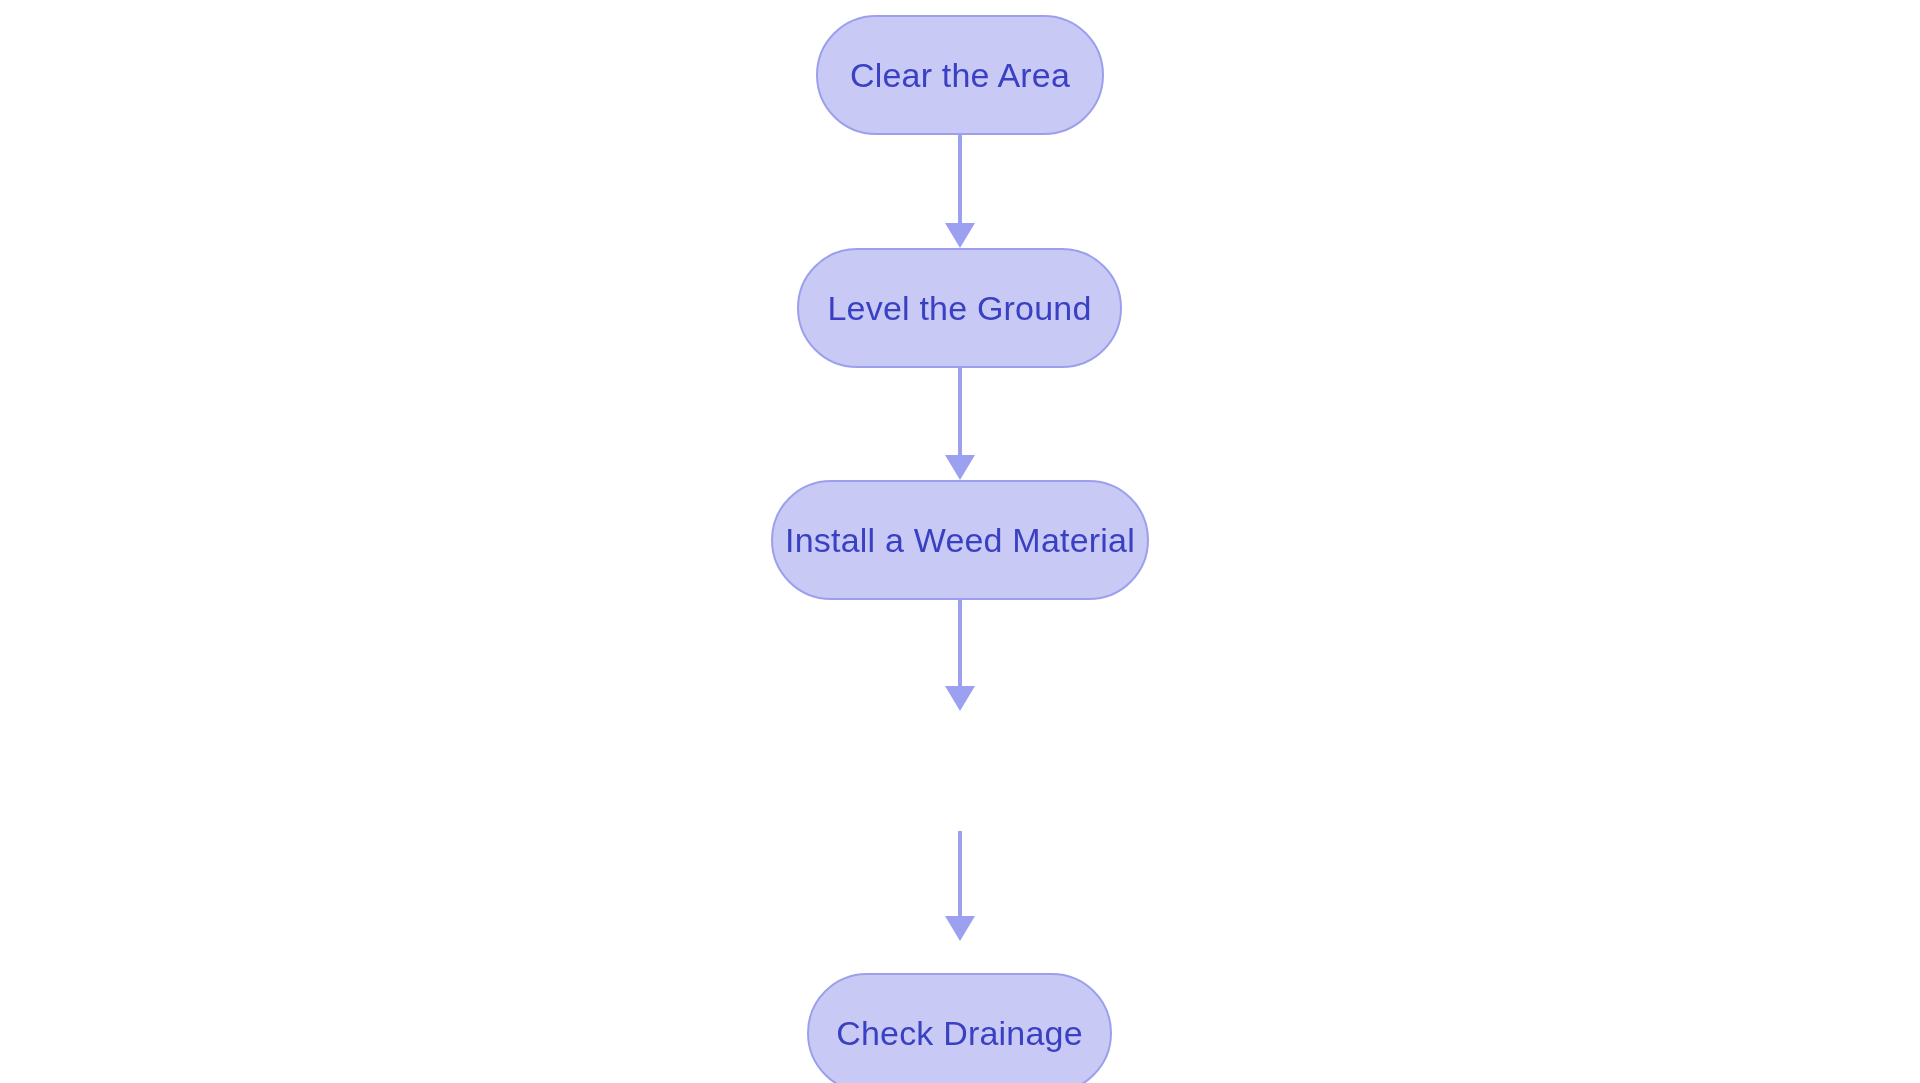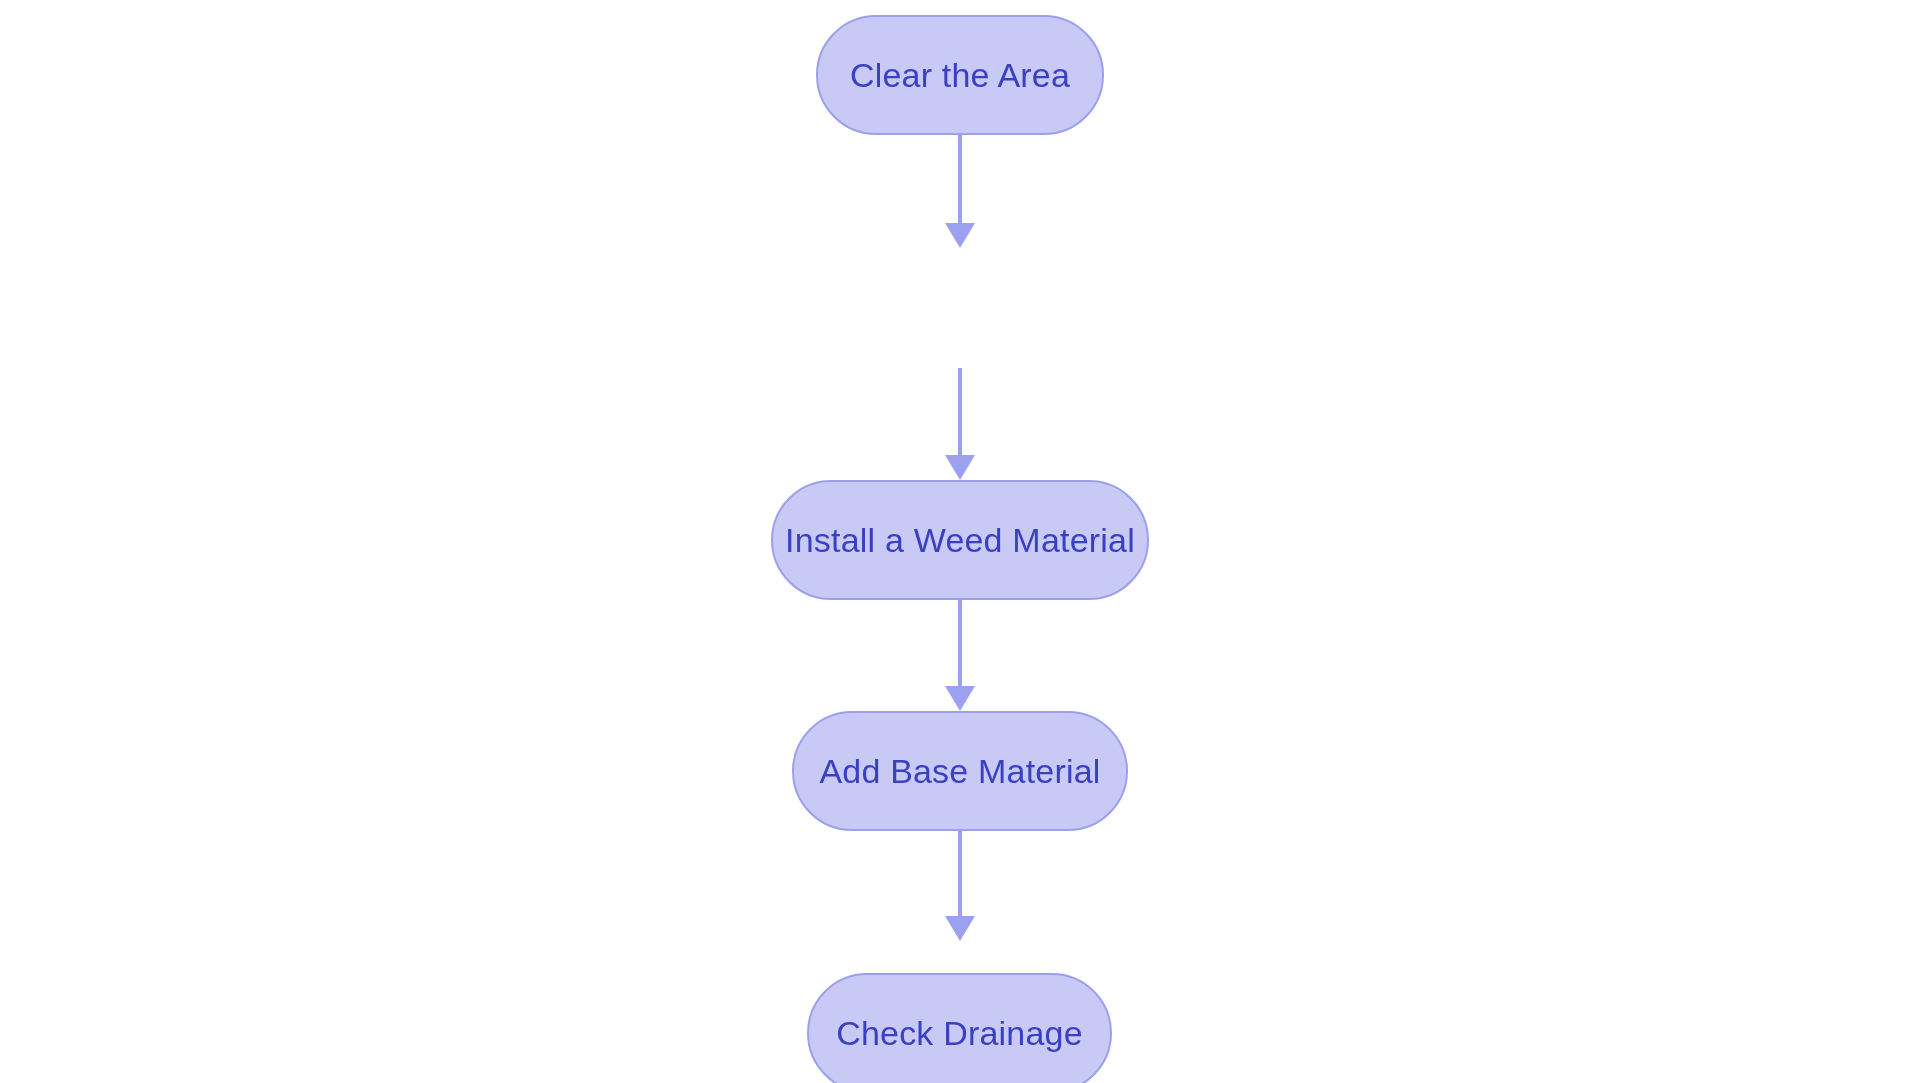--- a/index.html
+++ b/index.html
@@ -66,38 +66,38 @@
 
   <div class="node node-1">
     <span>Clear the Area</span>
   </div>
 
   <div class="arrow arrow-1">
     <span class="stem"></span>
     <span class="head"></span>
   </div>
 
+  <div class="node node-2">
+    <span>Level the Ground</span>
+  </div>
 
   <div class="arrow arrow-2">
     <span class="stem"></span>
     <span class="head"></span>
   </div>
 
   <div class="node node-3">
     <span>Install a Weed Material</span>
   </div>
 
   <div class="arrow arrow-3">
     <span class="stem"></span>
     <span class="head"></span>
   </div>
 
-  <div class="node node-4">
-    <span>Add Base Material</span>
-  </div>
 
   <div class="arrow arrow-4">
     <span class="stem"></span>
     <span class="head"></span>
   </div>
 
   <div class="node node-5">
     <span>Check Drainage</span>
   </div>
 

